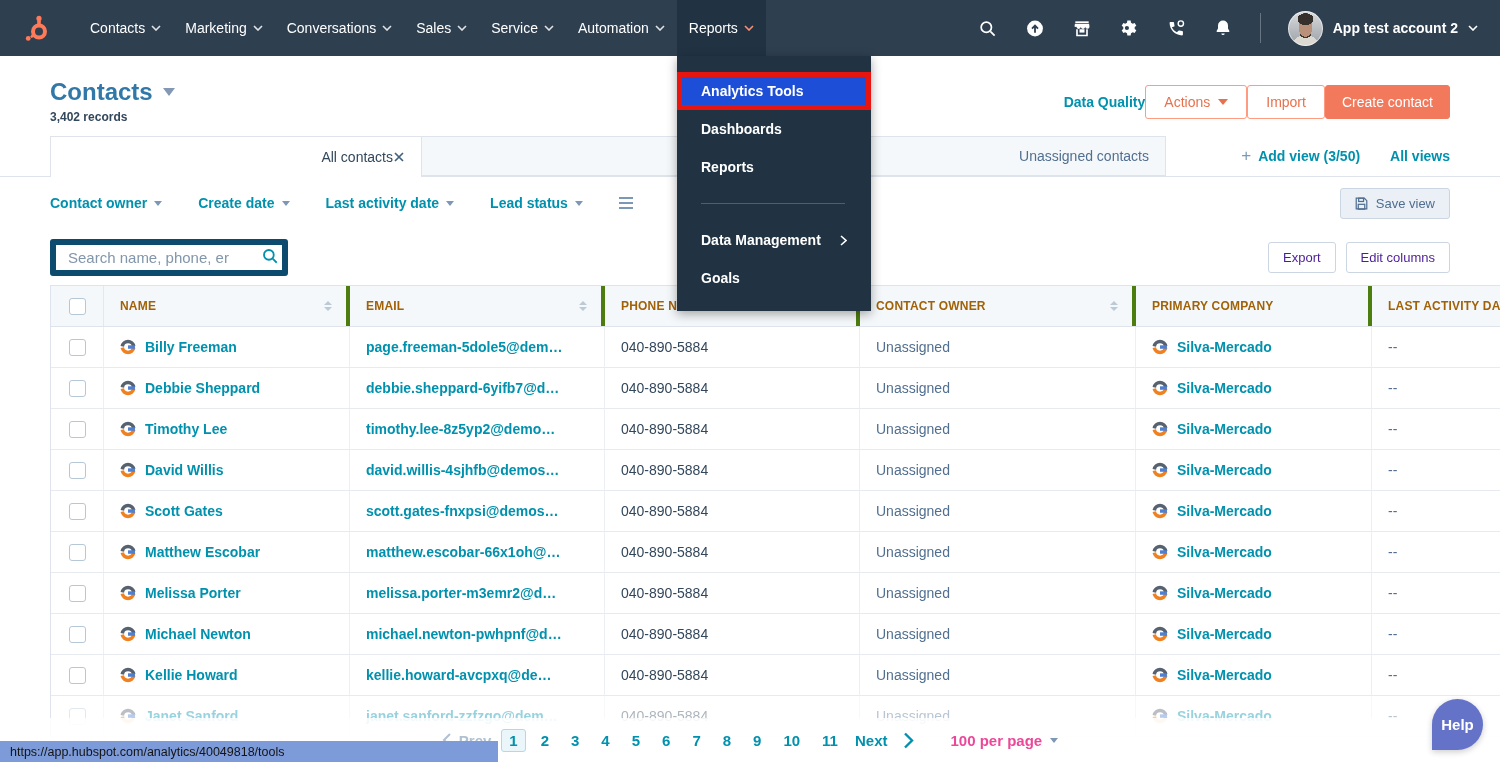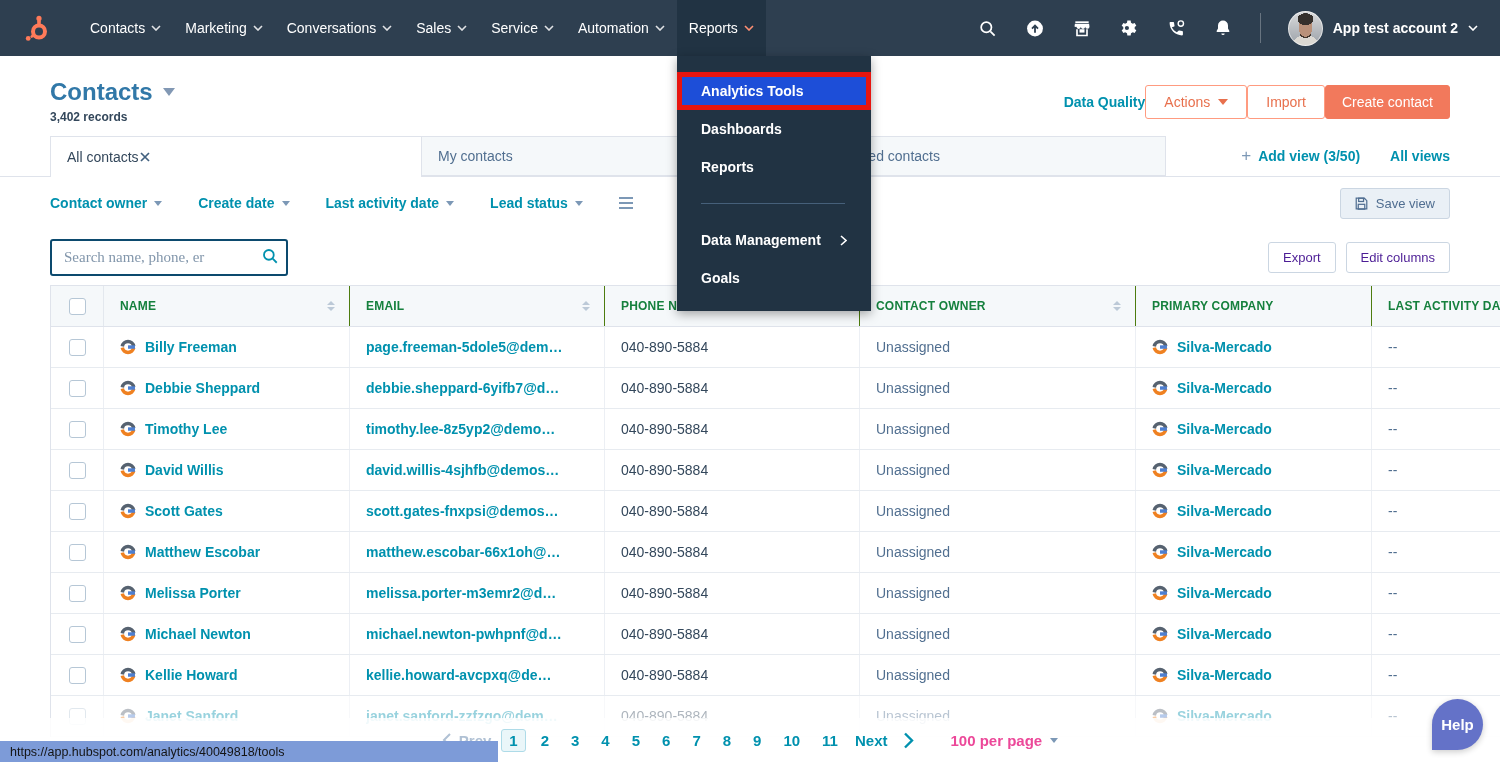--- a/index.html
+++ b/index.html
@@ -42,53 +42,53 @@
   .record-count{font-size:12px;font-weight:700;color:#33475b;margin-top:4px;}
   .header-actions{display:flex;align-items:center;margin-top:2px;}
   .link-teal{color:#0091ae;font-weight:600;font-size:14px;cursor:pointer;}
   .btn{font-family:inherit;font-size:14px;border-radius:3px;cursor:pointer;display:inline-flex;align-items:center;gap:8px;}
   .btn-outline{background:#fff;border:1px solid #ff9b80;color:#e8704d;padding:8px 18px;}
   .btn-primary{background:#f2795c;border:1px solid #f2795c;color:#fff;padding:8px 16px;}
   .tri-orange{width:0;height:0;border-left:5px solid transparent;border-right:5px solid transparent;border-top:6px solid #e8704d;}
 
   
   .tabs-row{display:flex;align-items:flex-end;margin-top:12px;border-bottom:1px solid #dfe3eb;padding-left:50px;position:relative;}
-  .tab{width:372px;box-sizing:border-box;height:40px;display:flex;align-items:center;justify-content:flex-start;
+  .tab{width:372px;box-sizing:border-box;height:40px;display:flex;align-items:center;justify-content:flex-end;
     padding:0 16px;font-size:14px;cursor:pointer;}
   .tab.active{background:#fff;border:1px solid #dfe3eb;border-bottom:none;color:#33475b;height:41px;margin-bottom:-1px;position:relative;z-index:1;}
   .tab.inactive{background:#f5f8fa;border:1px solid #dfe3eb;border-left:none;color:#516f90;}
   .views-links{display:flex;align-items:center;gap:30px;margin-left:auto;padding:0 50px 10px 0;}
   .add-view{display:flex;align-items:center;gap:7px;color:#0091ae;font-weight:600;font-size:14px;cursor:pointer;}
   .plus{color:#7c98b6;font-size:17px;font-weight:400;}
   .all-views{color:#0091ae;font-weight:700;font-size:14px;cursor:pointer;}
 
   
   .filters-row{display:flex;align-items:center;height:52px;padding:0 50px;}
   .filter{display:flex;align-items:center;gap:7px;color:#0091ae;font-weight:600;font-size:14px;cursor:pointer;margin-right:36px;}
   .tri-blue{width:0;height:0;border-left:4.5px solid transparent;border-right:4.5px solid transparent;border-top:5.5px solid #7c98b6;}
   .allfilters-ic{display:flex;flex-direction:column;gap:3px;cursor:pointer;}
   .allfilters-ic i{display:block;width:14px;height:2px;background:#7c98b6;}
   .btn-saveview{margin-left:auto;background:#eaf0f6;border:1px solid #cbd6e2;color:#506e91;font-size:13px;padding:7px 14px;border-radius:3px;display:flex;align-items:center;gap:8px;cursor:pointer;}
 
   
   .toolbar-row{display:flex;align-items:center;height:56px;padding:0 50px;}
   .search-wrap{position:relative;width:238px;}
-  .search-input{width:100%;box-sizing:border-box;height:37px;border:2px solid #0c4a6e;border-radius:3px;
-    padding:0 36px 0 12px;font-size:15px;color:#33475b;font-family:Liberation Serif, serif;outline:none;}
+  .search-input{width:100%;box-sizing:border-box;height:37px;border:6px solid #0c4a6e;border-radius:3px;
+    padding:0 36px 0 12px;font-size:15px;color:#33475b;font-family:Liberation Sans, sans-serif;outline:none;}
   .search-input::placeholder{color:#8296ab;}
   .search-btn{position:absolute;right:9px;top:8px;cursor:pointer;}
   .table-actions{margin-left:auto;display:flex;gap:10px;}
   .btn-light{background:#fff;border:1px solid #cbd6e2;color:#4c1d95;font-size:13px;padding:7px 14px;border-radius:3px;cursor:pointer;font-family:inherit;}
 
   
   .table{margin-left:50px;border-left:1px solid #dfe3eb;}
   .trow{display:grid;grid-template-columns:53px 246px 255px 255px 276px 236px 300px;}
   .thead{background:#f5f8fa;border-top:1px solid #dfe3eb;border-bottom:1px solid #dfe3eb;}
   .th{display:flex;align-items:center;justify-content:space-between;height:40px;padding:0 14px 0 16px;
-    font-size:12px;font-weight:700;color:#15803d;letter-spacing:.2px;border-right:1px solid #4d7c0f;white-space:nowrap;overflow:hidden;cursor:pointer;}
+    font-size:12px;font-weight:700;color:#a16207;letter-spacing:.2px;border-right:4px solid #4d7c0f;white-space:nowrap;overflow:hidden;cursor:pointer;}
   .cb-cell{display:flex;align-items:center;justify-content:center;border-right:1px solid #e3e8ee;}
   .checkbox{width:15px;height:15px;border:1px solid #b6c7d6;border-radius:3px;background:#fff;cursor:pointer;}
   .row{border-bottom:1px solid #e7ebf0;background:#fff;}
   .row:last-child{opacity:.4;}
   .td{display:flex;align-items:center;height:40px;padding:0 16px;font-size:14px;border-right:1px solid #eceff4;white-space:nowrap;overflow:hidden;}
   .td.cb-cell{padding:0;}
   .cell-link{color:#0091ae;font-weight:700;cursor:pointer;overflow:hidden;text-overflow:clip;white-space:nowrap;}
   .td-name{gap:9px;}
   .td-phone{color:#33475b;}
   .td-owner{color:#516f90;}

